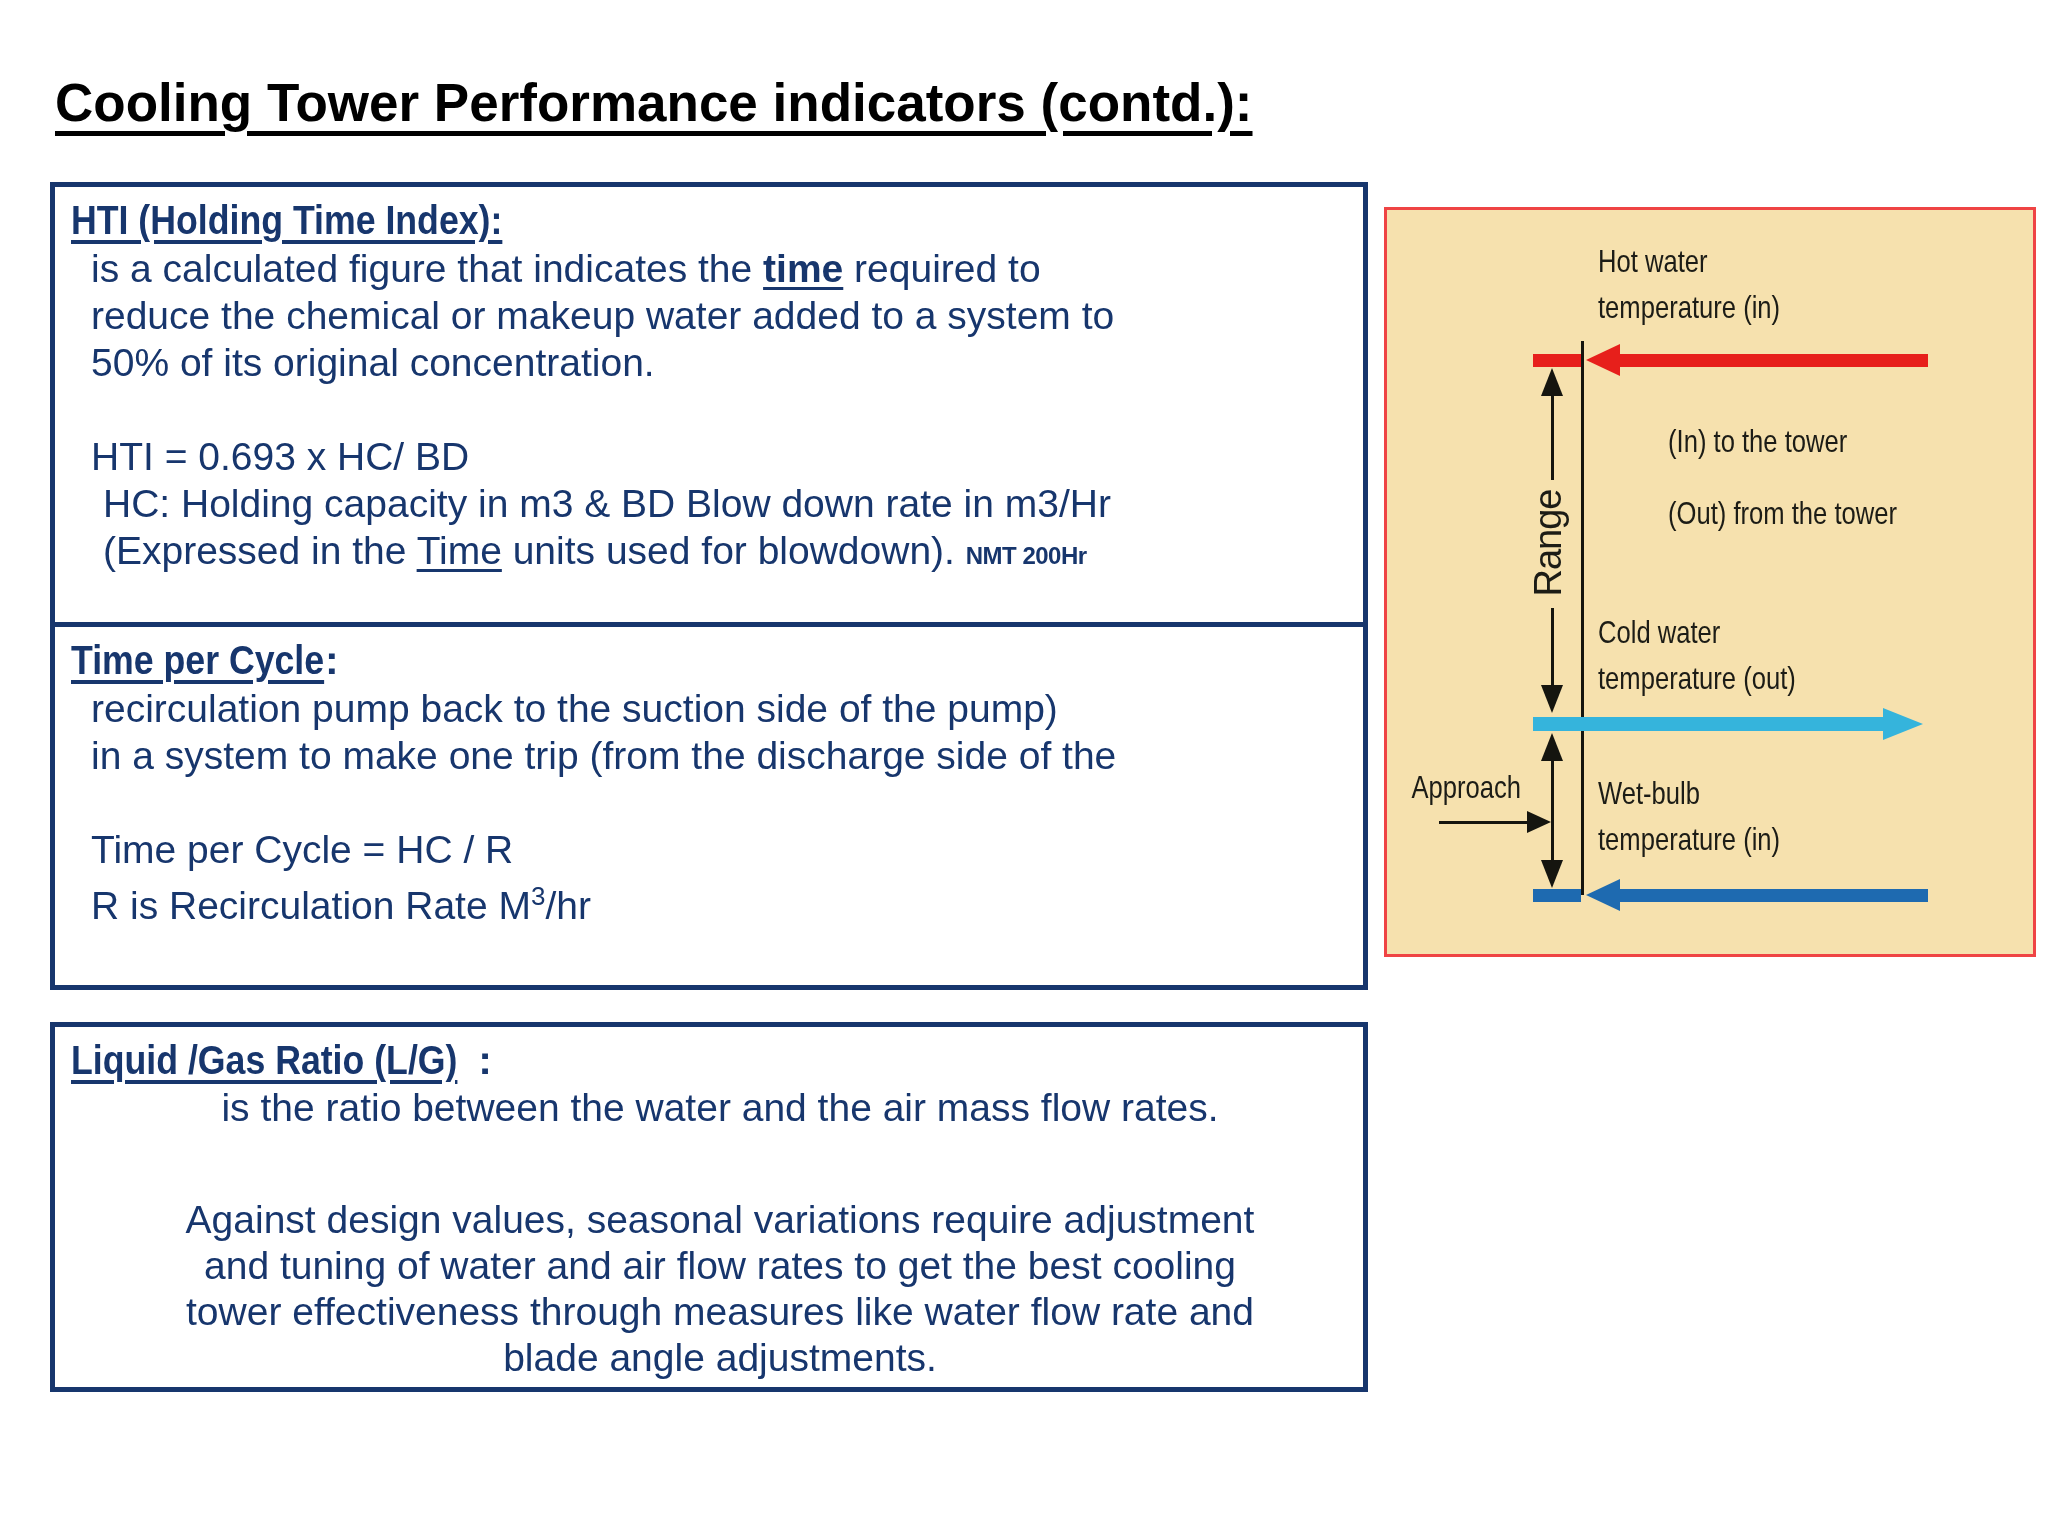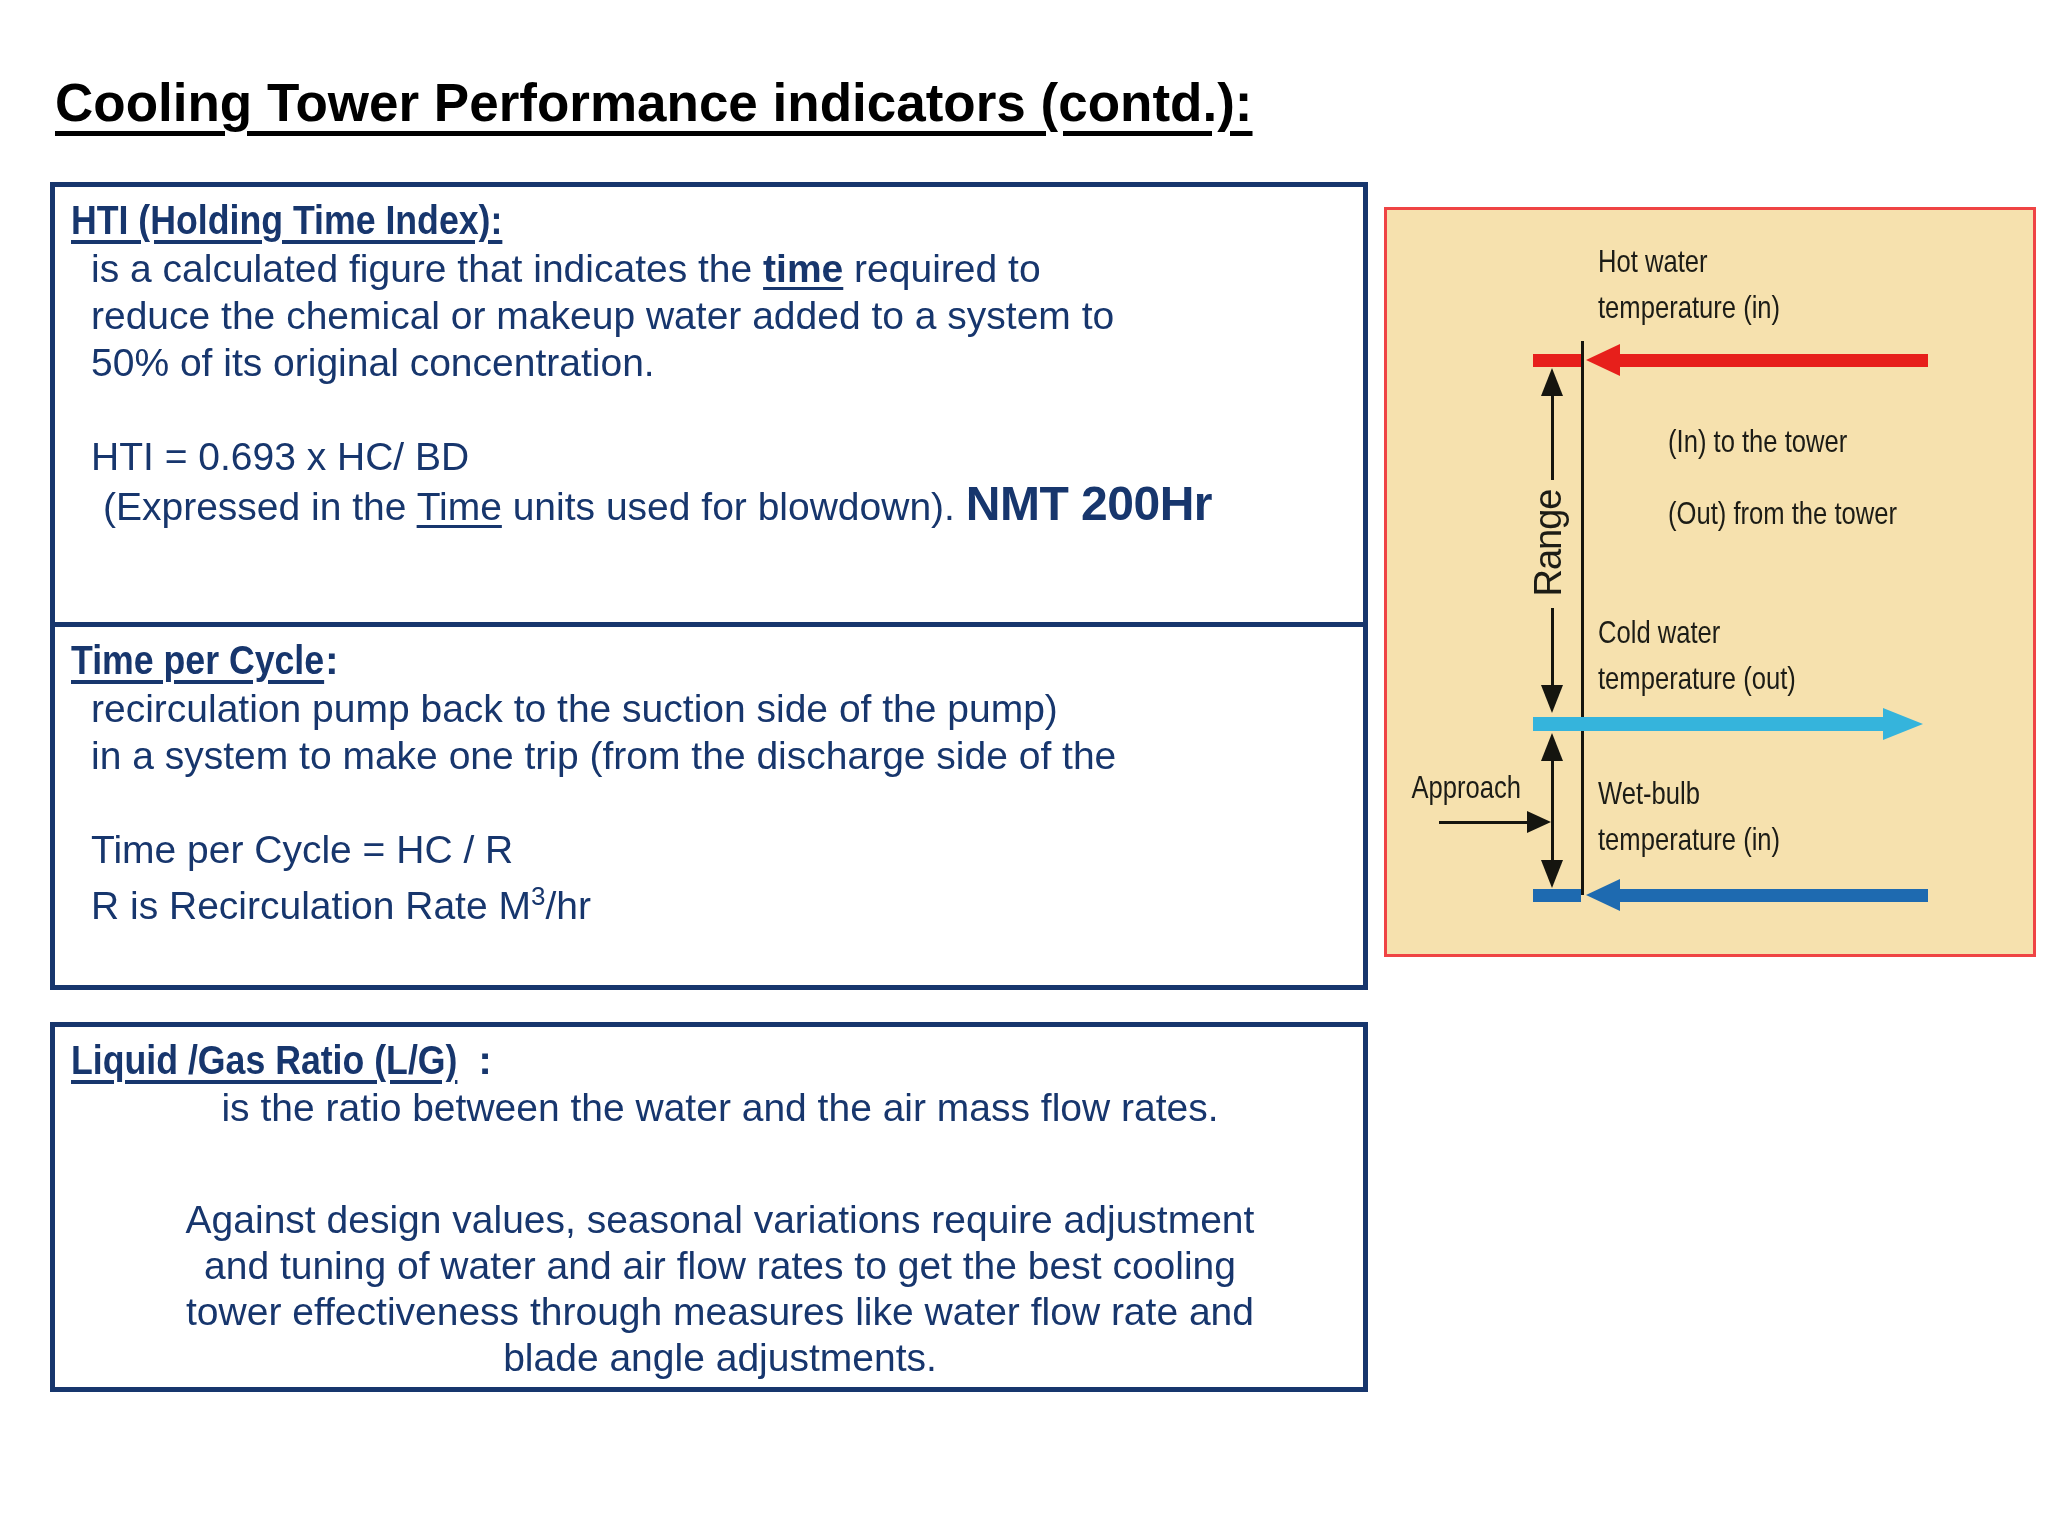--- a/index.html
+++ b/index.html
@@ -26,21 +26,21 @@
   .hu{
     display:inline-block;transform:scaleX(0.87);transform-origin:0 50%;
     text-decoration:underline;text-decoration-thickness:3.5px;text-underline-offset:6px;
   }
   .h-colon{margin-left:-0.9em;font-weight:bold;}
   .line{white-space:nowrap;margin-left:20px;}
   .line.indent{padding-left:12px;}
   .empty{height:47px;}
   .bu{font-weight:bold;text-decoration:underline;text-decoration-thickness:3px;text-underline-offset:5px;}
   .u{text-decoration:underline;text-decoration-thickness:2.5px;text-underline-offset:5px;}
-  .nmt{font-weight:bold;font-size:48px;letter-spacing:-0.5px;}
+  .nmt{font-weight:bold;font-size:24px;letter-spacing:-0.5px;}
   sup.s3{font-size:26px;vertical-align:14px;}
   #box-hti{top:182px;height:496px;}
   #box-tpc{top:622px;height:368px;}
   #box-lg{top:1022px;height:370px;}
   #box-lg .para2{margin-top:66px;}
   #box-lg .line{line-height:46px;text-align:center;}
   
   .diagram{
     position:absolute;left:1384px;top:207px;width:646px;height:744px;
     background:#f6e1ae;border:3px solid #ef4444;box-sizing:content-box;
@@ -79,20 +79,21 @@
   <div class="h">
     <span class="hu">HTI (Holding Time Index):</span>
   </div>
   <div class="line">
     <span>is a calculated figure that indicates the </span><span class="bu">time</span><span> required to</span>
   </div>
   <div class="line">reduce the chemical or makeup water added to a system to</div>
   <div class="line">50% of its original concentration.</div>
   <div class="empty"></div>
   <div class="line">HTI = 0.693 x HC/ BD</div>
+  <div class="line indent">HC: Holding capacity in m3 &amp; BD Blow down rate in m3/Hr</div>
   <div class="line indent">
     <span>(Expressed in the </span><span class="u">Time</span><span> units used for blowdown). </span><span class="nmt">NMT 200Hr</span>
   </div>
 </div>
 
 <div class="tbox" id="box-tpc">
   <div class="h">
     <span class="hu">Time per Cycle</span><span class="h-colon">:</span>
   </div>
   <div class="line">recirculation pump back to the suction side of the pump)</div>

